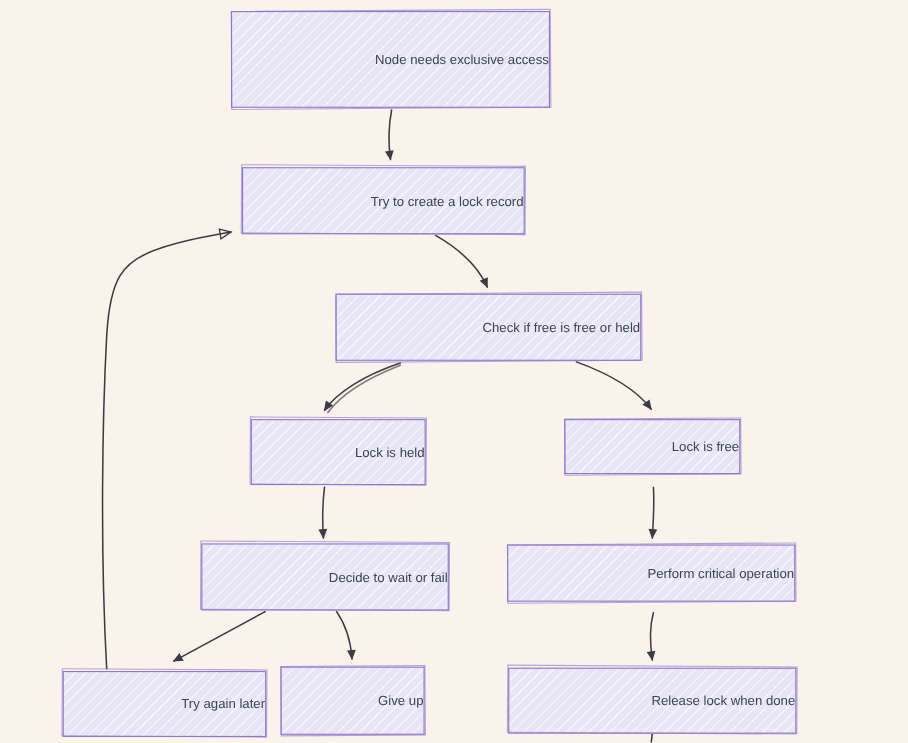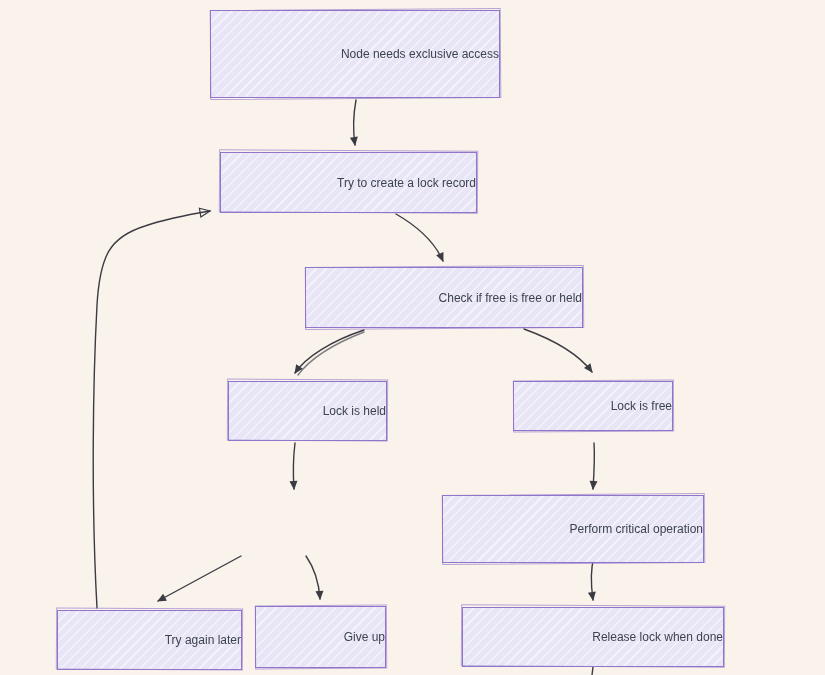--- a/index.html
+++ b/index.html
@@ -46,21 +46,21 @@
   .node-label { pointer-events: none; }
 
   
   #node-needs-access   { left: 210px; top: 10px;  width: 290px; height: 88px; }
   #node-needs-access .node-label { max-width: 185px; }
   #node-create-lock    { left: 220px; top: 152px; width: 257px; height: 61px; }
   #node-check-lock     { left: 305px; top: 267px; width: 278px; height: 61px; }
   #node-lock-held      { left: 228px; top: 381px; width: 159px; height: 60px; }
   #node-lock-free      { left: 513px; top: 381px; width: 160px; height: 50px; }
   #node-decide         { left: 183px; top: 494px; width: 225px; height: 61px; }
-  #node-perform        { left: 442px; top: 495px; width: 262px; height: 68px; }
+  #node-perform        { left: 461px; top: 495px; width: 262px; height: 52px; }
   #node-try-again      { left: 10px;  top: 610px; width: 185px; height: 60px; margin-left: 47px; }
   #node-give-up        { left: 255px; top: 606px; width: 131px; height: 62px; }
   #node-release        { left: 462px; top: 607px; width: 262px; height: 60px; }
 
   #connector-layer {
     position: absolute;
     left: 0; top: 0;
     pointer-events: none;
   }
   #connector-layer path { pointer-events: stroke; cursor: pointer; }
@@ -108,20 +108,23 @@
   </div>
 
   <div class="node" id="node-lock-held">
     <span class="node-label">Lock is held</span>
   </div>
 
   <div class="node tilt-b" id="node-lock-free">
     <span class="node-label">Lock is free</span>
   </div>
 
+  <div class="node" id="node-decide">
+    <span class="node-label">Decide to wait or fail</span>
+  </div>
 
   <div class="node tilt-b" id="node-perform">
     <span class="node-label">Perform critical operation</span>
   </div>
 
   <div class="node" id="node-try-again">
     <span class="node-label">Try again later</span>
   </div>
 
   <div class="node" id="node-release">

